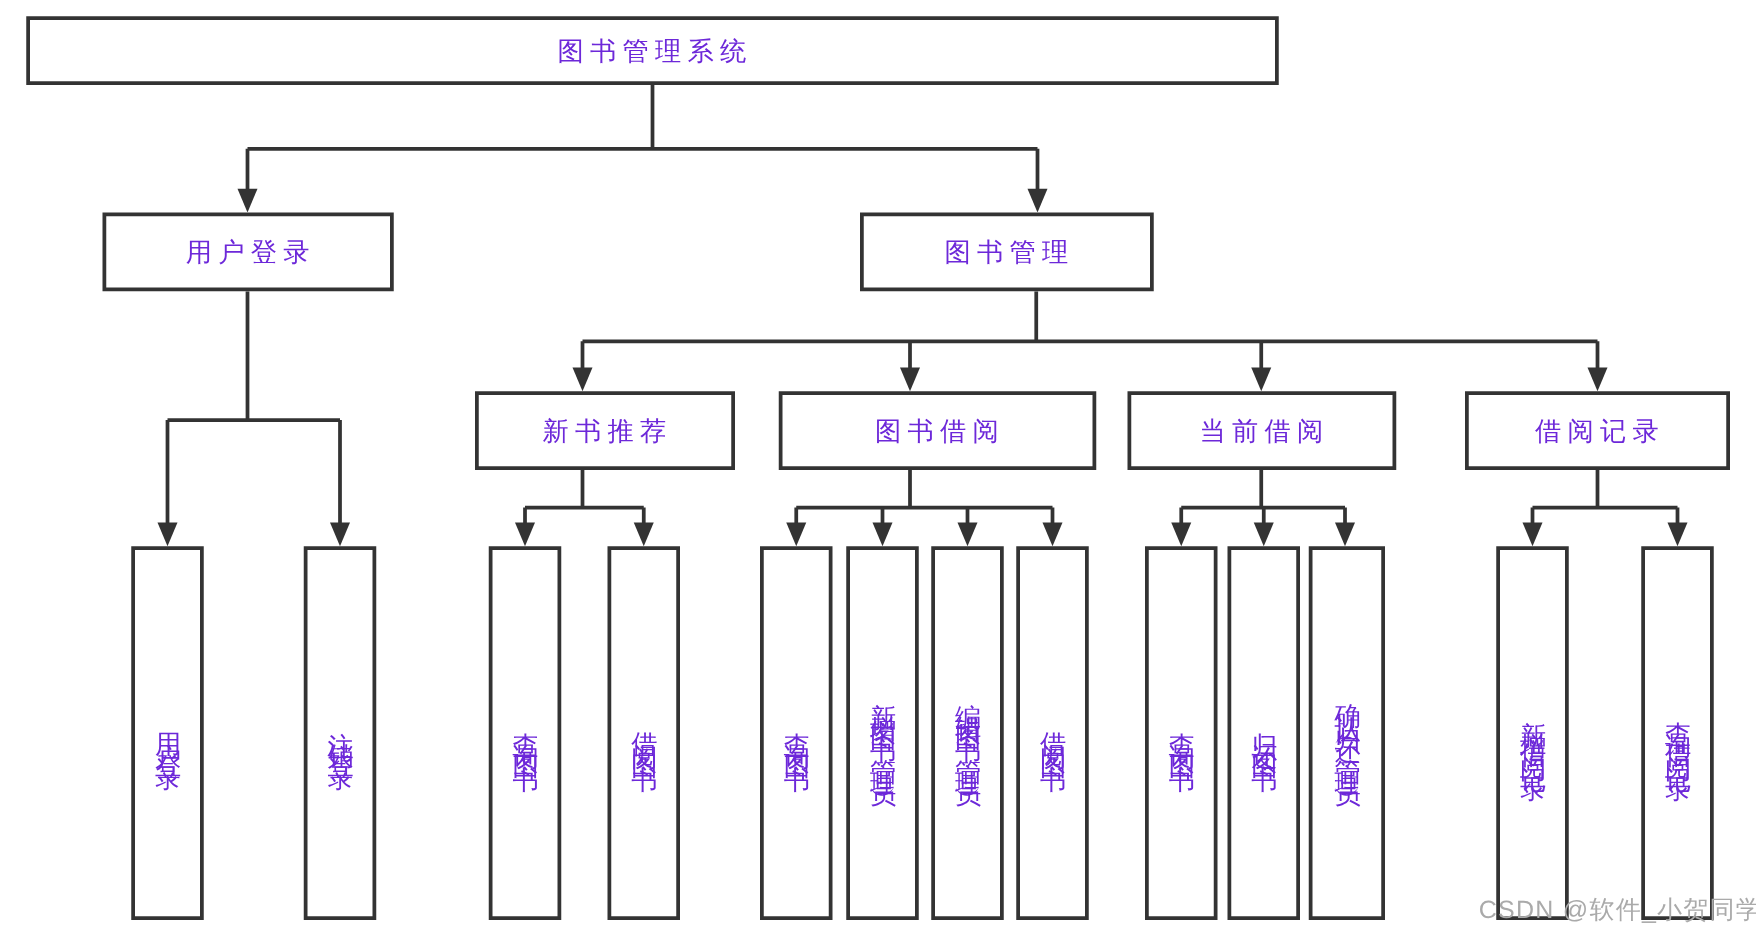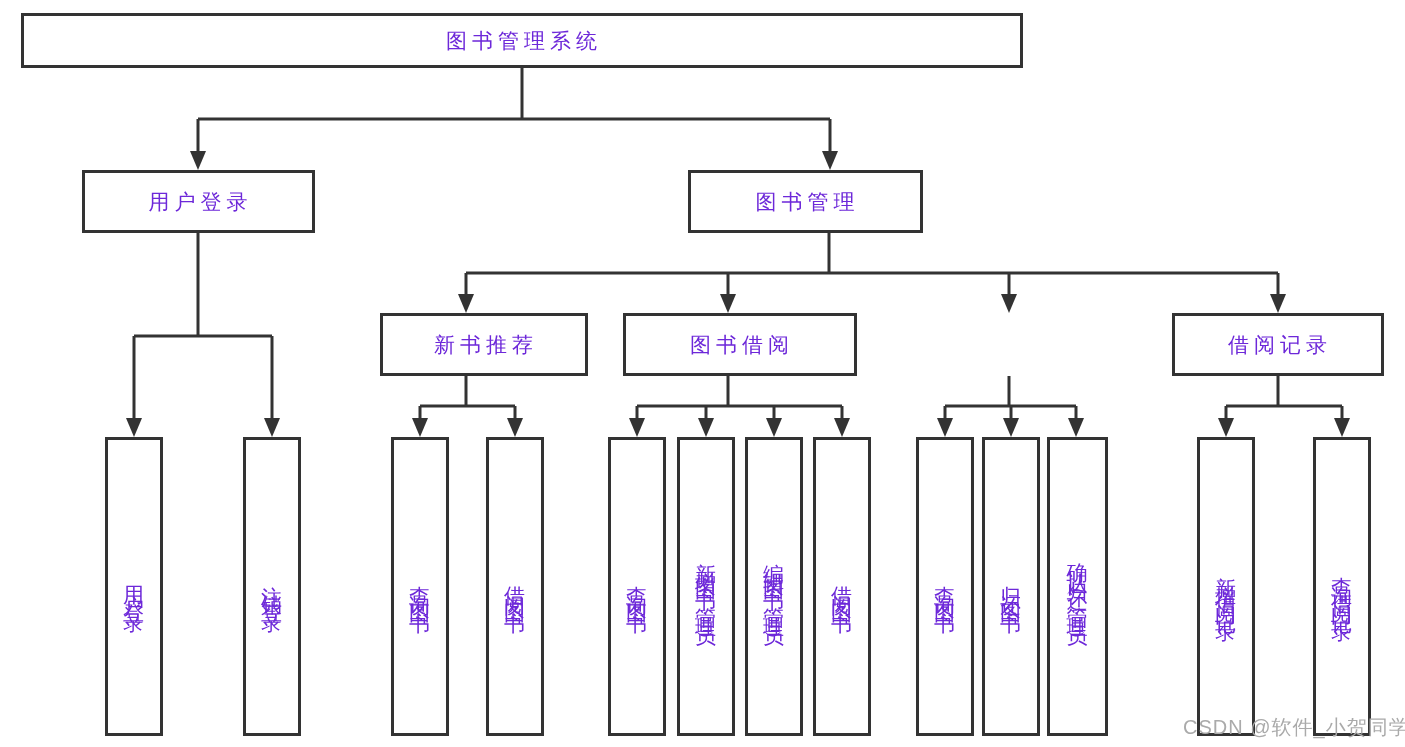--- a/index.html
+++ b/index.html
@@ -127,22 +127,25 @@
   <div class="node h-node lvl2" style="left:82px; width:233px;">
     <span class="lbl">用户登录</span>
   </div>
   <div class="node h-node lvl2" style="left:688px; width:235px;">
     <span class="lbl">图书管理</span>
   </div>
 
   <div class="node h-node lvl3" style="left:362px; width:208px;margin-left:18px;">
     <span class="lbl">新书推荐</span>
   </div>
-  <div class="node h-node lvl3" style="left:623px; width:234px;">
+  <div class="node h-node lvl3" style="left:623px; width:254px;">
     <span class="lbl">图书借阅</span>
+  </div>
+  <div class="node h-node lvl3" style="left:902px; width:215px;">
+    <span class="lbl">当前借阅</span>
   </div>
   <div class="node h-node lvl3" style="left:1172px; width:212px;">
     <span class="lbl">借阅记录</span>
   </div>
 
   <div class="node leaf" style="left:105px;">
     <span class="vtext">用户登录</span>
   </div>
   <div class="node leaf" style="left:243px;">
     <span class="vtext">注销登录</span>

